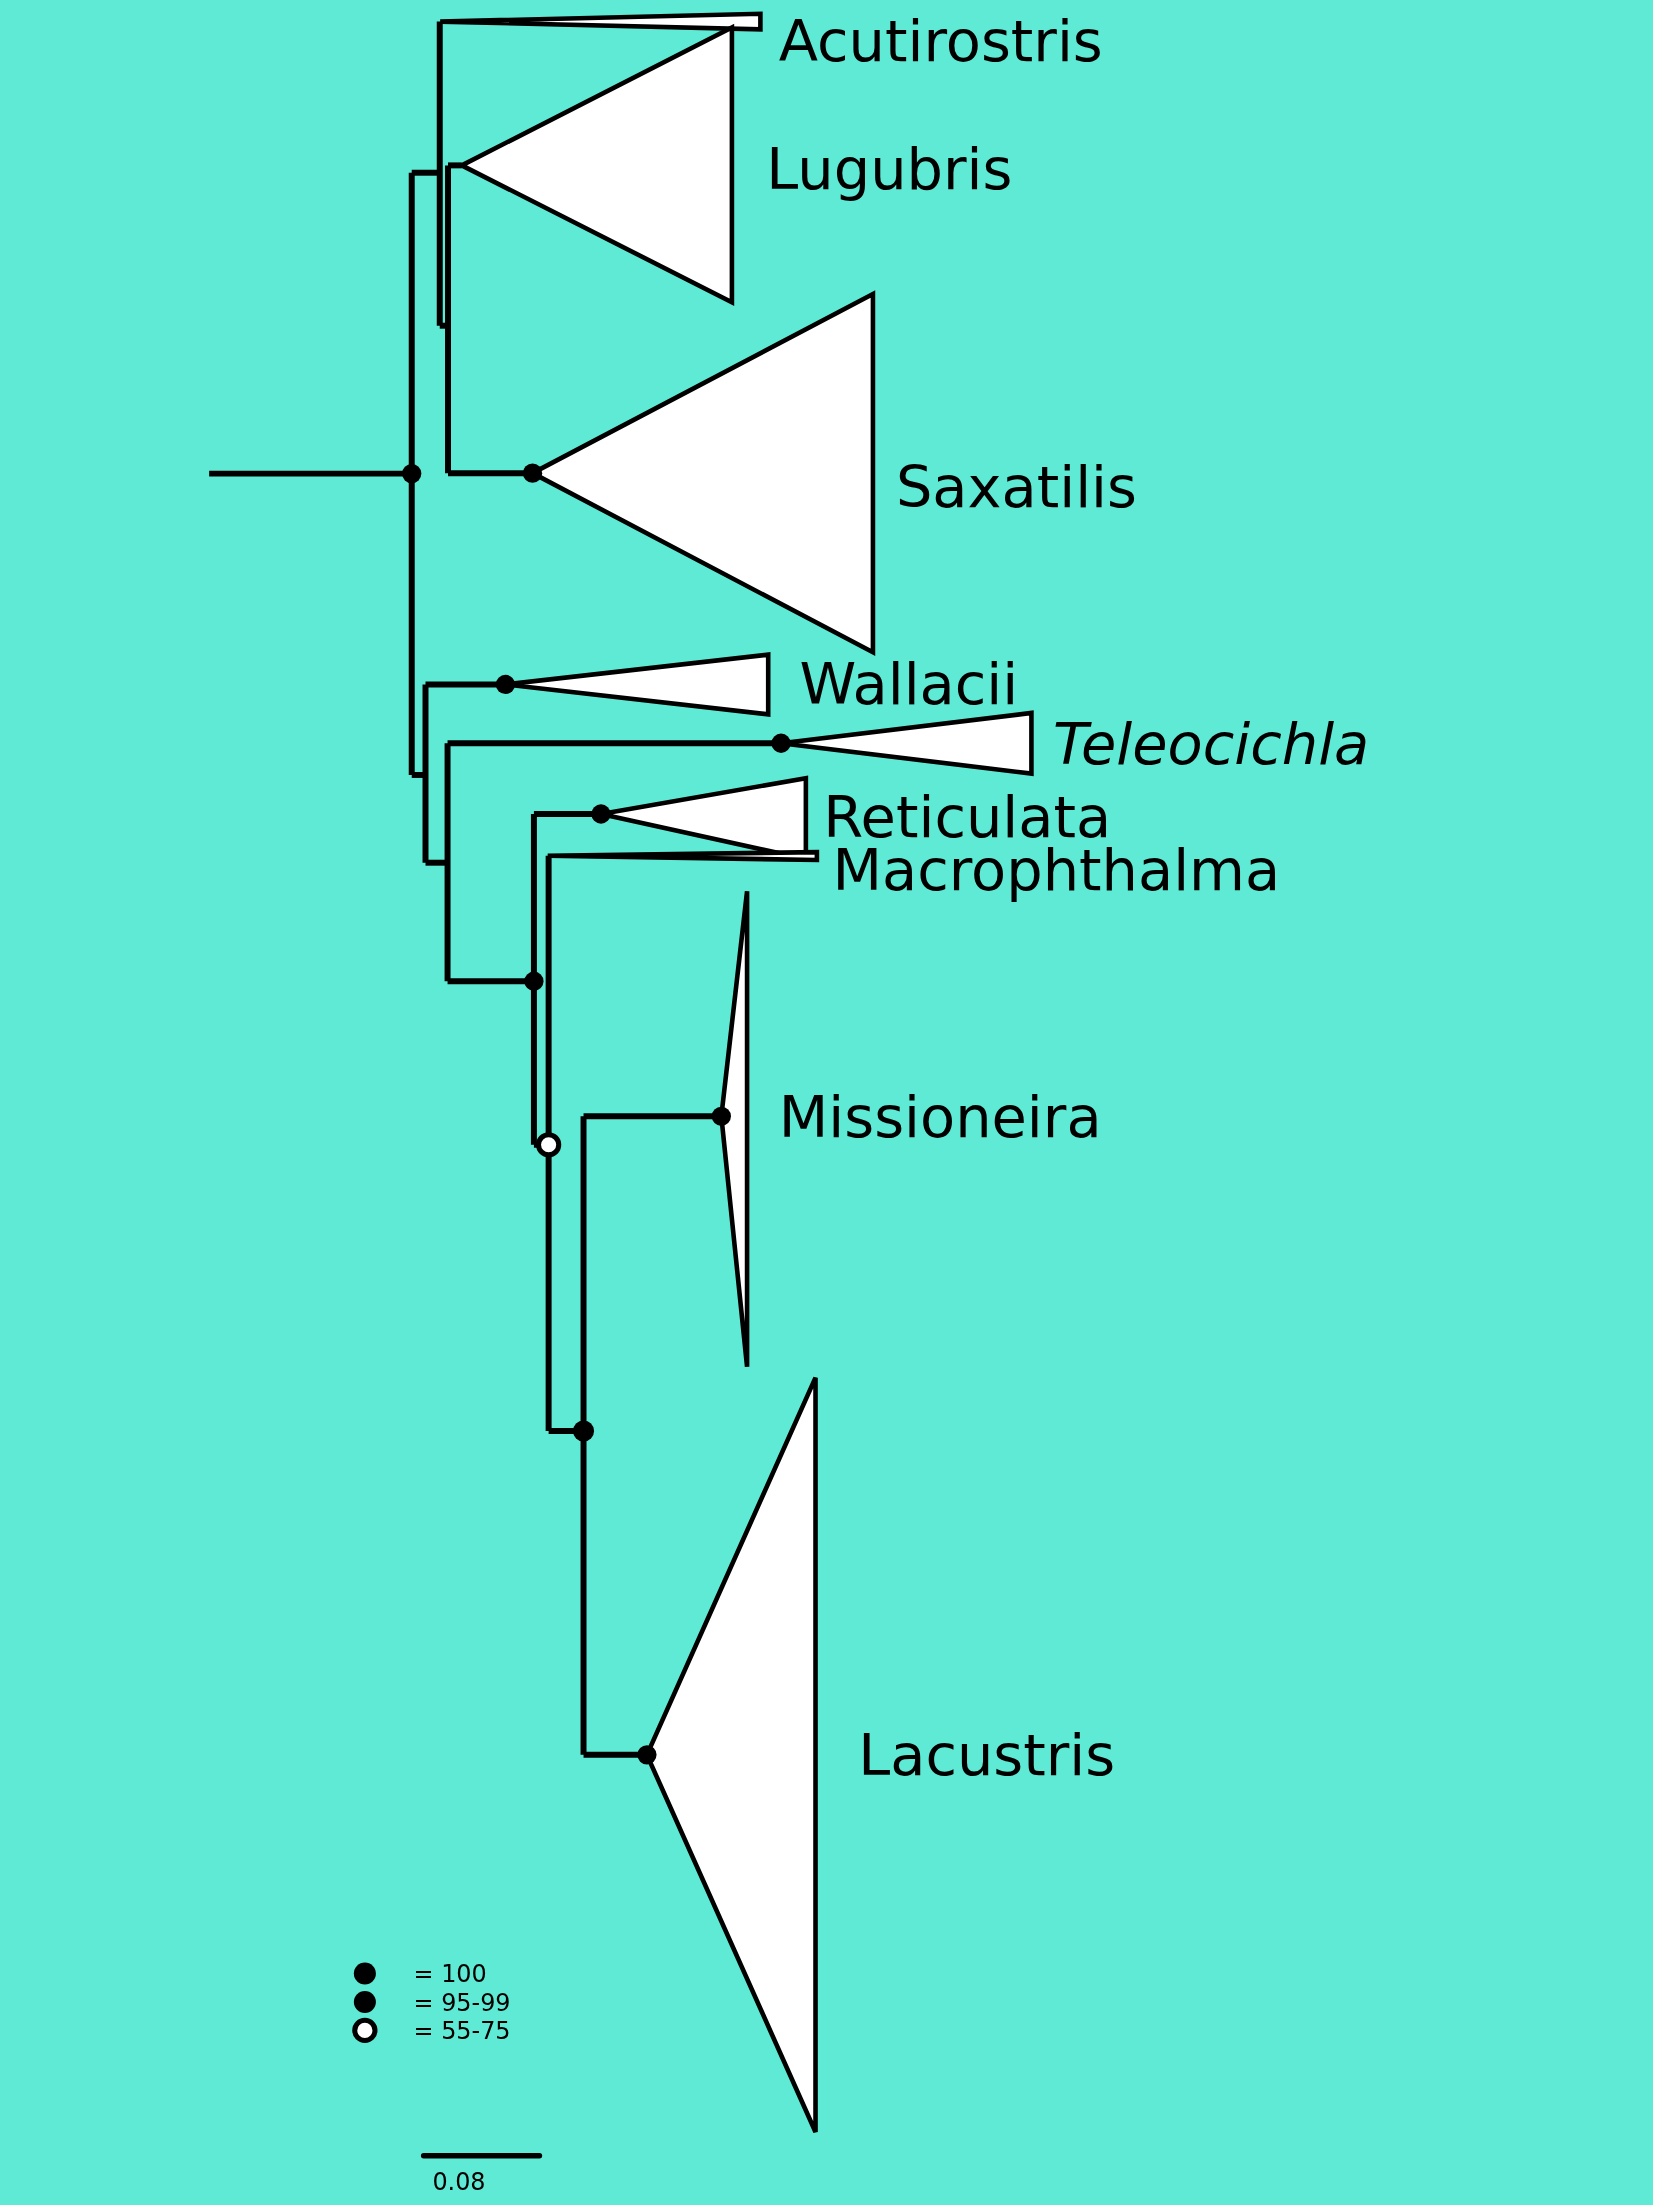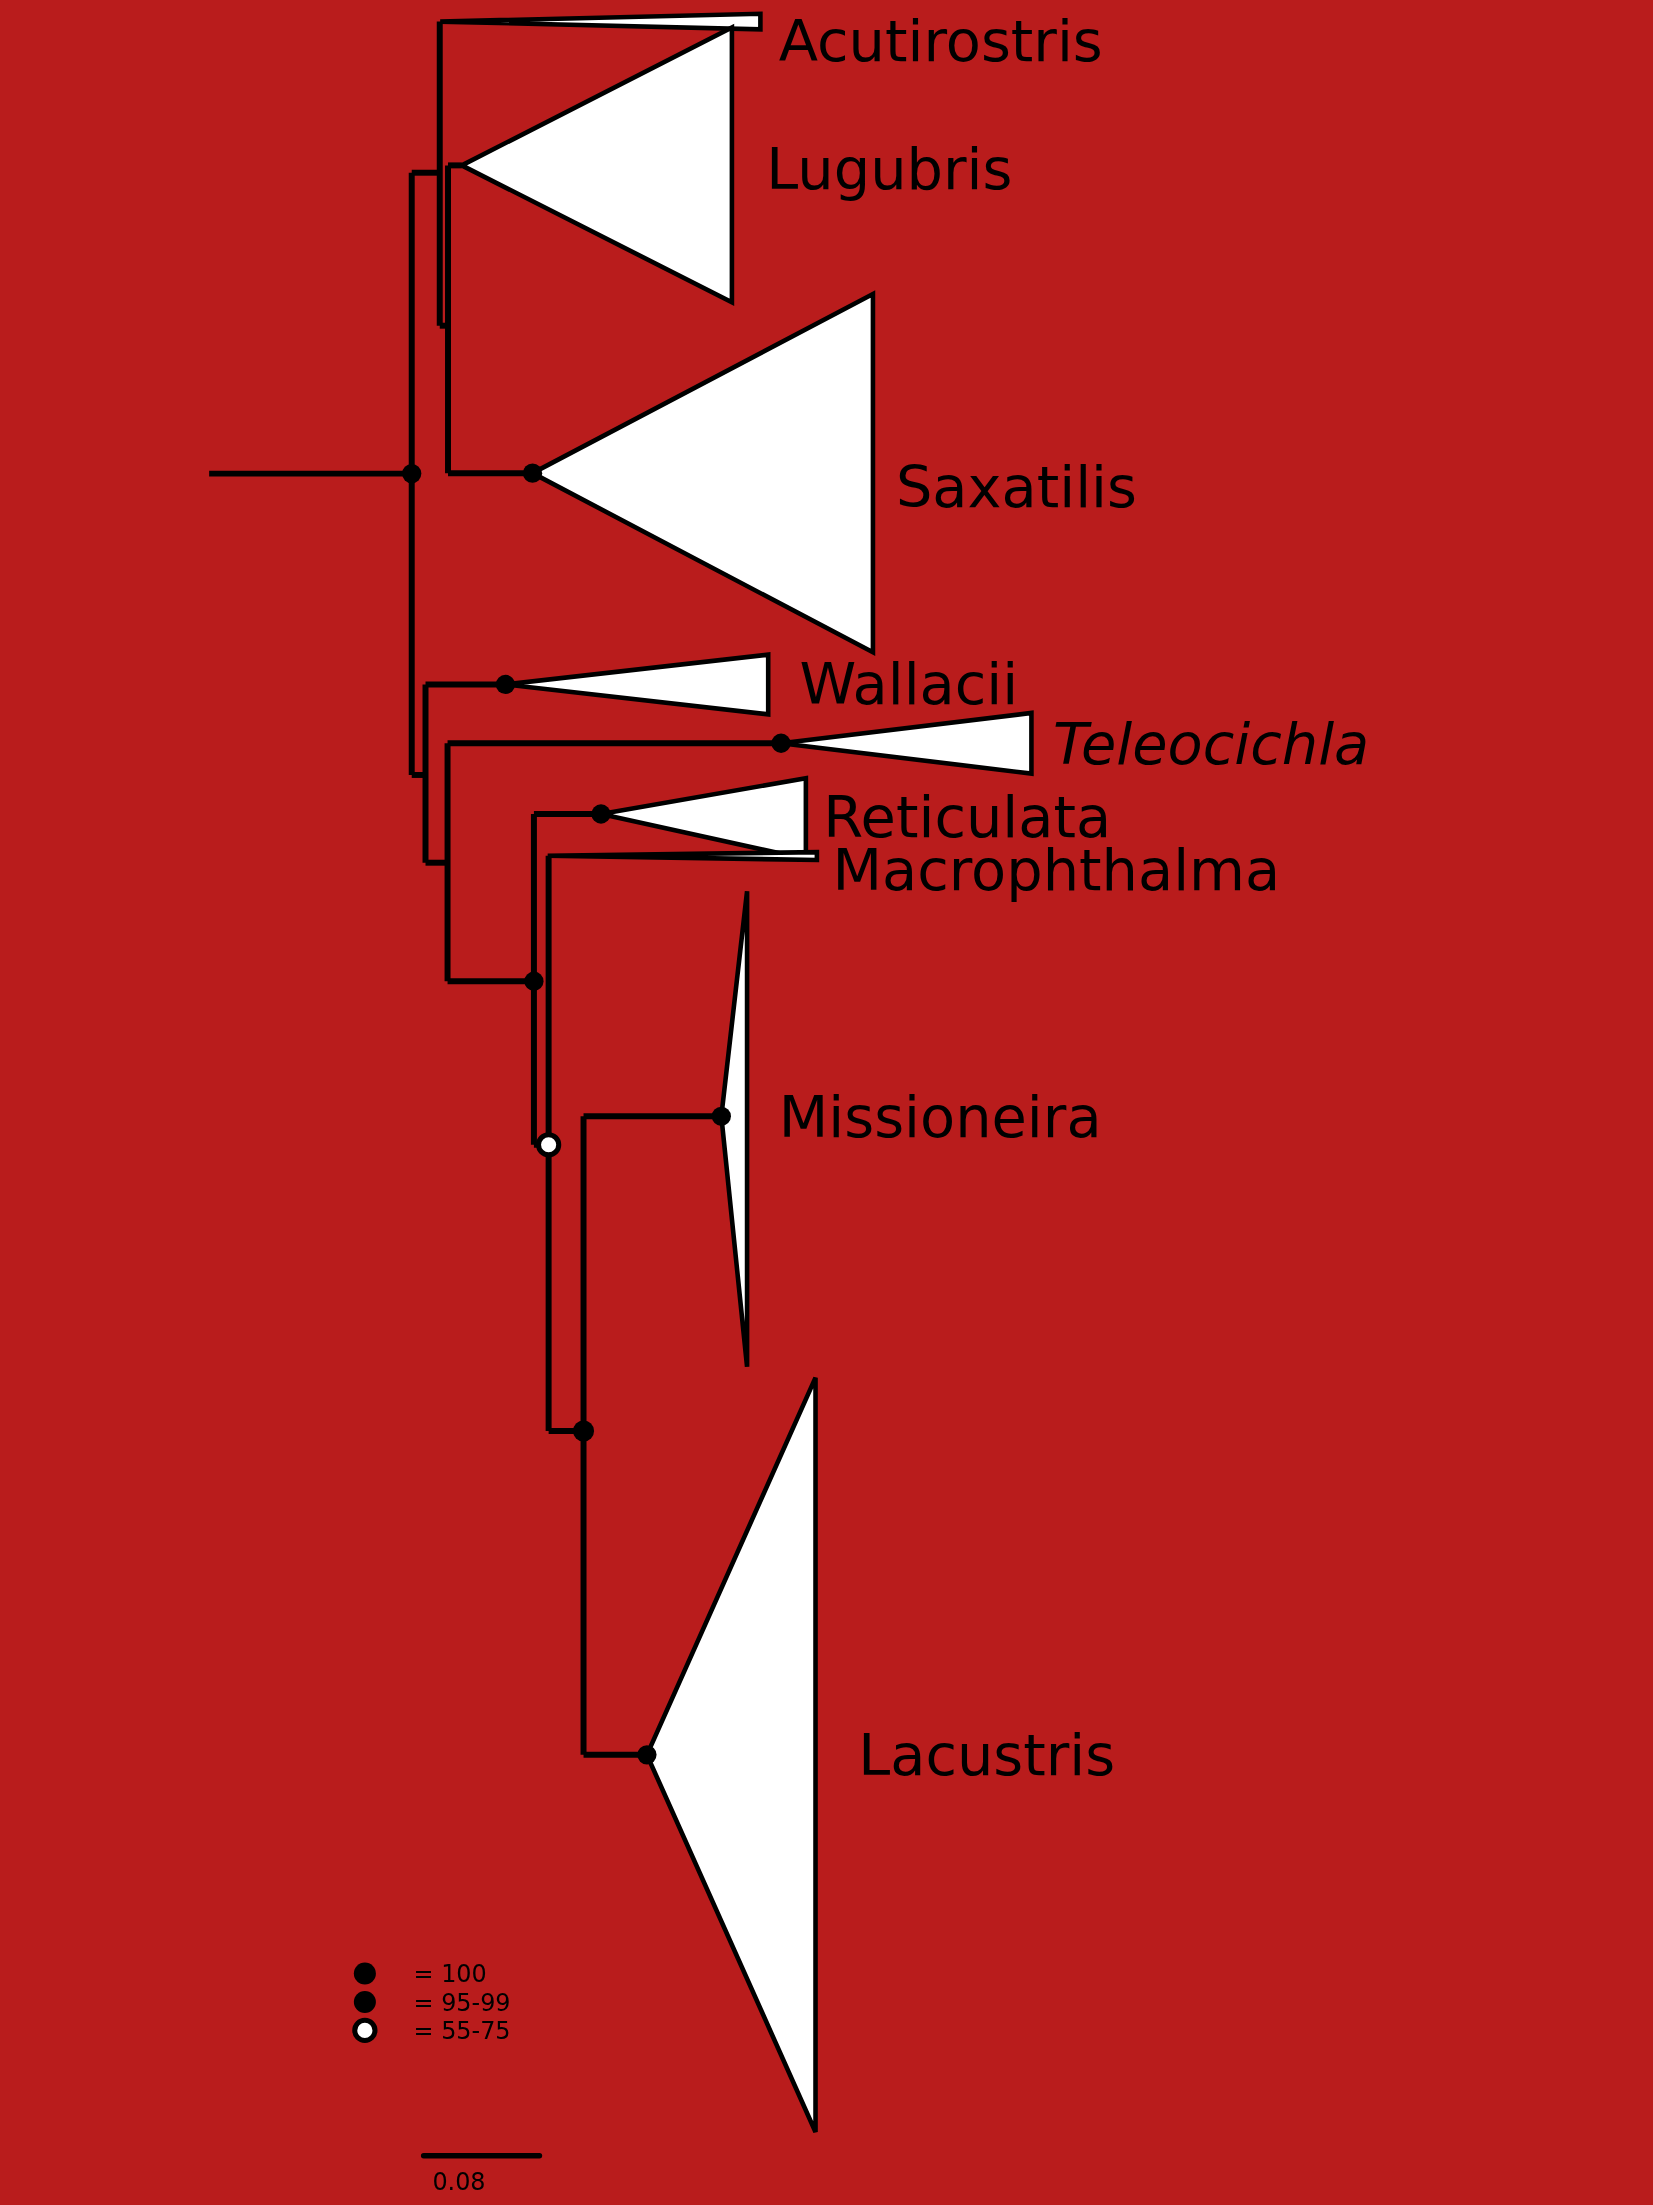--- a/index.html
+++ b/index.html
@@ -4,21 +4,21 @@
 <style>
   html, body {
     margin: 0;
     padding: 0;
     background: #ffffff;
   }
   #canvas {
     position: relative;
     width: 1654px;
     height: 2205px;
-    background: #b91c1c;
+    background: #5eead4;
     overflow: hidden;
   }
   svg { display: block; }
   .branch {
     fill: none;
     stroke: #000000;
     stroke-width: 13;
     stroke-linecap: butt;
     stroke-linejoin: miter;
   }

